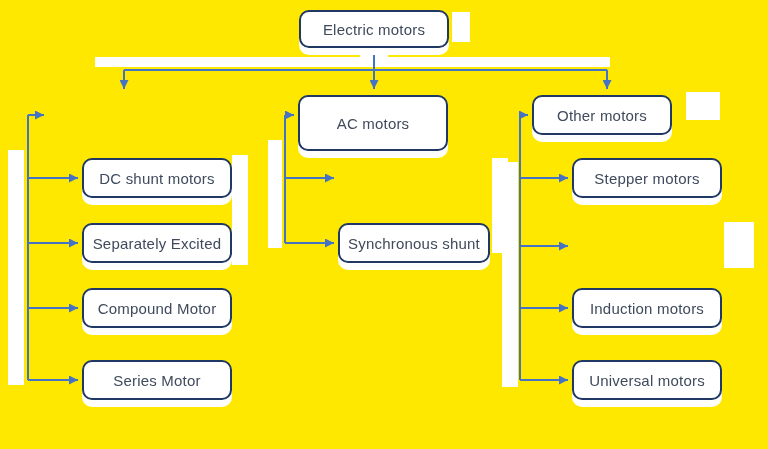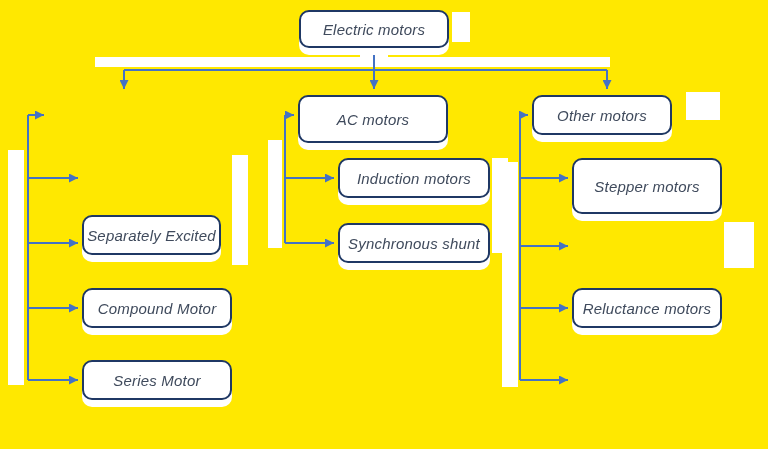--- a/index.html
+++ b/index.html
@@ -1,20 +1,19 @@
 <!DOCTYPE html>
 <html><head>
 <meta charset="utf-8">
 <style>
   html,body{margin:0;padding:0;}
   .canvas{
     position:relative;width:768px;height:449px;overflow:hidden;
     background:#FFE800;
     font-family:"Liberation Sans",sans-serif;
-    font-style:italic;
   }
   .smudge{position:absolute;background:#ffffff;z-index:0;}
   svg.connectors{position:absolute;left:0;top:0;z-index:1;}
   .node{
     position:absolute;z-index:2;box-sizing:border-box;
     background:#ffffff;border:2.5px solid #1F3864;border-radius:10px;
     display:flex;align-items:center;justify-content:center;
     color:#3F4A5C;font-size:15px;letter-spacing:.2px;
     box-shadow:0 7px 0 0 #ffffff;
   }
@@ -68,44 +67,47 @@
       <path d="M520,246 H568" marker-end="url(#arrow)"></path>
       <path d="M520,308 H568" marker-end="url(#arrow)"></path>
       <path d="M520,380 H568" marker-end="url(#arrow)"></path>
     </g>
   </svg>
 
   <div class="node" style="left:299px;top:10px;width:150px;height:38px">
     <span>Electric motors</span>
   </div>
 
-  <div class="node" style="left:298px;top:95px;width:150px;height:48px">
+  <div class="node" style="left:298px;top:95px;width:150px;height:56px">
     <span>AC motors</span>
   </div>
   <div class="node" style="left:532px;top:95px;width:140px;height:40px">
     <span>Other motors</span>
   </div>
 
-  <div class="node" style="left:82px;top:215px;width:139px;height:40px">
+  <div class="node" style="left:82px;top:158px;width:150px;height:40px">
+    <span>DC shunt motors</span>
+  </div>
+  <div class="node" style="left:82px;top:223px;width:150px;height:40px">
     <span>Separately Excited</span>
   </div>
   <div class="node" style="left:82px;top:360px;width:150px;height:40px">
     <span>Series Motor</span>
   </div>
   <div class="node" style="left:82px;top:288px;width:150px;height:40px">
     <span>Compound Motor</span>
   </div>
 
-  <div class="node" style="left:338px;top:158px;width:152px;height:40px">
-    <span>Induction motors</span>
-  </div>
   <div class="node" style="left:338px;top:223px;width:152px;height:40px">
     <span>Synchronous shunt</span>
   </div>
 
-  <div class="node" style="left:572px;top:158px;width:150px;height:56px">
+  <div class="node" style="left:572px;top:158px;width:150px;height:40px">
     <span>Stepper motors</span>
   </div>
   <div class="node" style="left:572px;top:288px;width:150px;height:40px">
-    <span>Reluctance motors</span>
+    <span>Induction motors</span>
+  </div>
+  <div class="node" style="left:572px;top:360px;width:150px;height:40px">
+    <span>Universal motors</span>
   </div>
 
 </div>
 
 </body></html>

